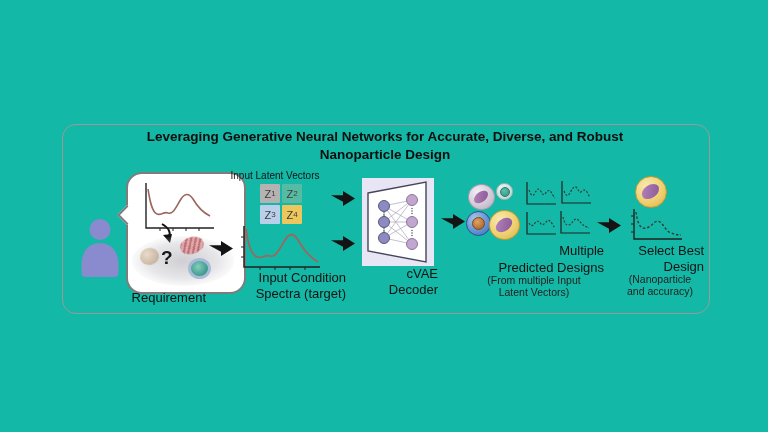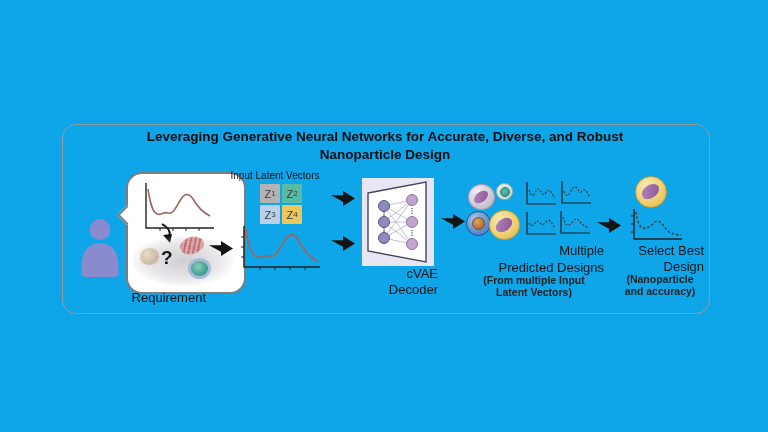--- a/index.html
+++ b/index.html
@@ -1,22 +1,22 @@
 <!DOCTYPE html>
 <html><head>
 <meta charset="utf-8">
 <style>
   html,body{margin:0;padding:0;background:#fff;}
-  .canvas{position:relative;width:768px;height:432px;background:#0ea5e9;overflow:hidden;
+  .canvas{position:relative;width:768px;height:432px;background:#14b8a6;overflow:hidden;
           font-family:"Liberation Sans",sans-serif;color:#111;}
   .abs{position:absolute;}
   .frame{left:62px;top:124px;width:646px;height:188px;border:1.5px solid #9a9a9a;border-radius:14px;}
   .title{left:62px;top:128px;width:646px;text-align:center;font-weight:bold;font-size:13.5px;line-height:17.5px;color:#0d0d0d;}
   .lbl{font-size:13px;line-height:15px;text-align:right;color:#131313;}
-  .sublbl{font-size:10.5px;line-height:12px;text-align:center;color:#222;font-weight:bold;}
+  .sublbl{font-size:10.5px;line-height:12px;text-align:center;color:#222;}
 
   
   .bubble{left:126px;top:172px;width:116px;height:118px;background:#fff;border:2px solid #7d7d7d;border-radius:16px;}
   .tail{position:absolute;left:-8px;top:34px;width:12px;height:12px;background:#fff;
         border-left:2px solid #7d7d7d;border-bottom:2px solid #7d7d7d;transform:rotate(45deg);}
   .cloud{position:absolute;left:4px;top:62px;width:102px;height:50px;border-radius:50%;
          background:radial-gradient(ellipse at 50% 50%,rgba(150,147,156,.45),rgba(172,169,178,.3) 48%,rgba(195,193,200,.14) 66%,transparent 80%);}
   .p-tan{position:absolute;left:12px;top:74px;width:19px;height:17px;border-radius:50%;opacity:.85;filter:blur(.5px);
          background:radial-gradient(circle at 40% 35%,#ead9c4,#c5b29a 65%,#a99680);transform:rotate(-12deg);}
   .p-red{position:absolute;left:52px;top:63px;width:24px;height:17px;border-radius:50%;opacity:.82;filter:blur(.7px);
@@ -106,20 +106,24 @@
         <sub>4</sub>
       </div>
   </div>
 
   <svg class="abs" style="left:236px;top:224px" width="88" height="48" viewBox="0 0 88 48">
     <path d="M8,2 V43 H84" fill="none" stroke="#222" stroke-width="1.5"></path>
     <path d="M5,13 h3 M5,23 h3 M5,33 h3" stroke="#222" stroke-width="1"></path>
     <path d="M24,43 v3 M39,43 v3 M54,43 v3 M69,43 v3" stroke="#222" stroke-width="1"></path>
     <path d="M10,5 C12,20 15,31 21,33 C26,35 29,30 34,32 C39,34 43,26 49,16 C53,9 58,9 62,16 C67,25 75,34 82,38" fill="none" stroke-width="1.8" stroke="#9c675e"></path>
   </svg>
+  <div class="abs lbl" style="left:228px;top:270px;width:118px">
+    <div>Input Condition</div>
+    <div style="margin-top:1px">Spectra (target)</div>
+  </div>
 
   <svg class="abs" style="left:331px;top:191px" width="24" height="15" viewBox="0 0 24 15">
     <polygon points="0,4.2 12,4.2 12,0 24,7.5 12,15 12,10.8" fill="#141414"></polygon>
   </svg>
   <svg class="abs" style="left:331px;top:236px" width="24" height="15" viewBox="0 0 24 15">
     <polygon points="0,4.2 12,4.2 12,0 24,7.5 12,15 12,10.8" fill="#141414"></polygon>
   </svg>
 
   <div class="abs decoder-panel" style="background: rgb(232, 230, 244);">
     <svg width="72" height="88" viewBox="0 0 72 88">

